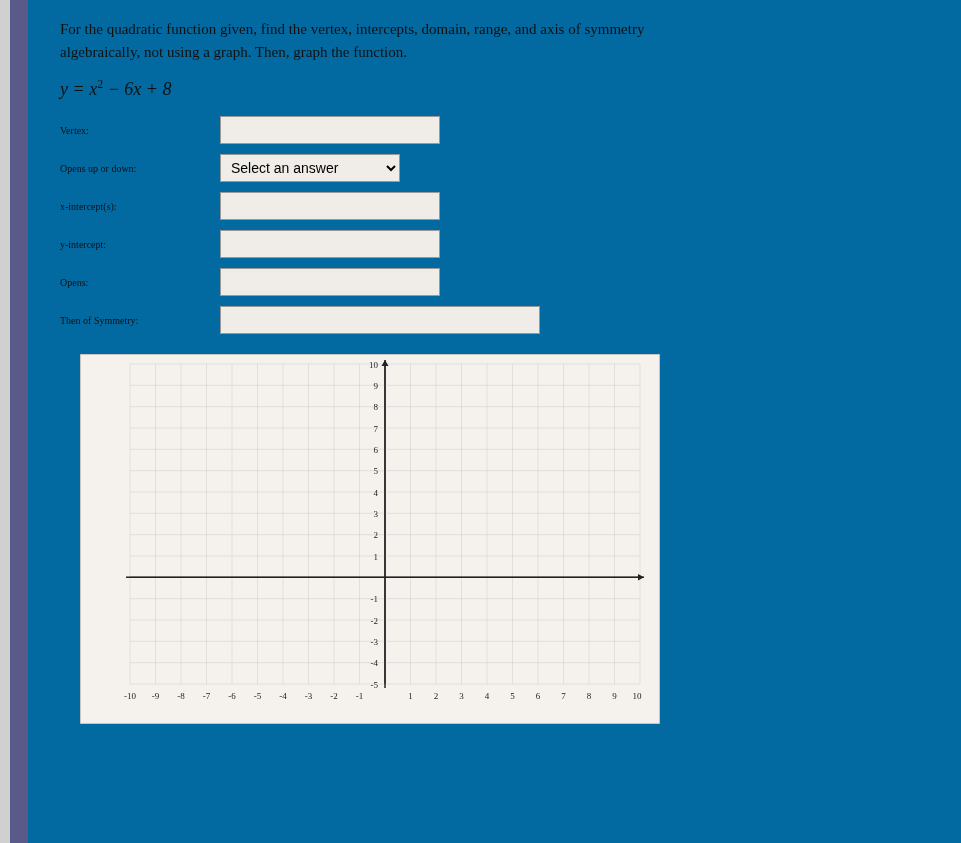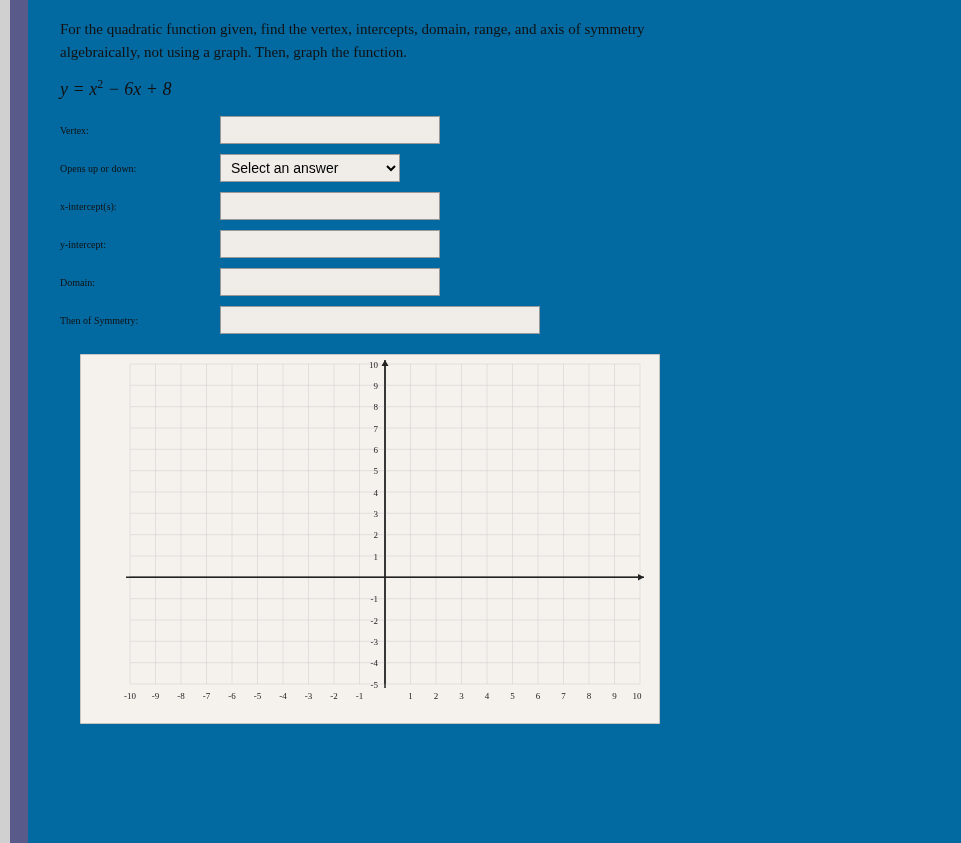--- a/index.html
+++ b/index.html
@@ -142,21 +142,21 @@
       <span class="field-label">x-intercept(s):</span>
       <input class="text-input" type="text" value="" style="">
     </div>
 
     <div class="field-row">
       <span class="field-label">y-intercept:</span>
       <input class="text-input" type="text" value="" style="">
     </div>
 
     <div class="field-row">
-      <span class="field-label">Domain:</span>
+      <span class="field-label">Opens:</span>
       <input class="text-input" type="text" value="" style="">
     </div>
 
 
     <div class="field-row">
       <span class="field-label">Then of Symmetry:</span>
       <input class="text-input axis-input" type="text" value="" style="">
     </div>
 
     <div class="graph-container">

